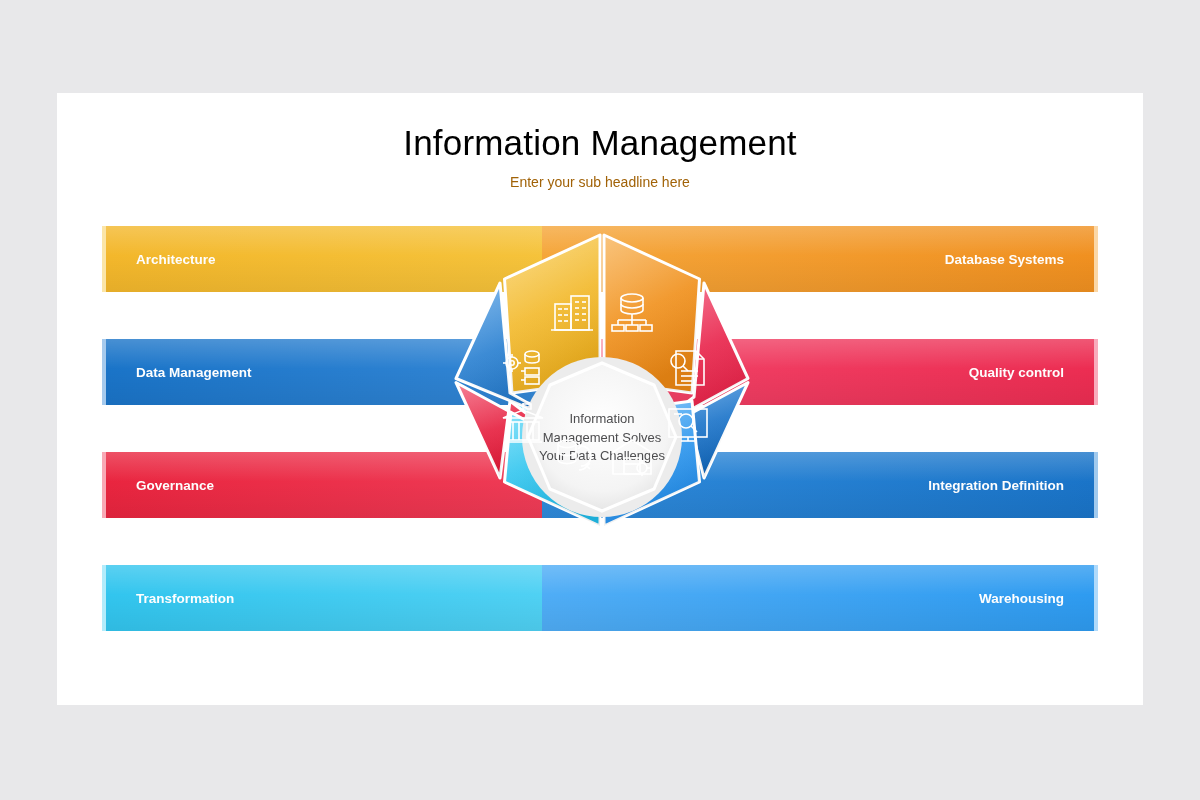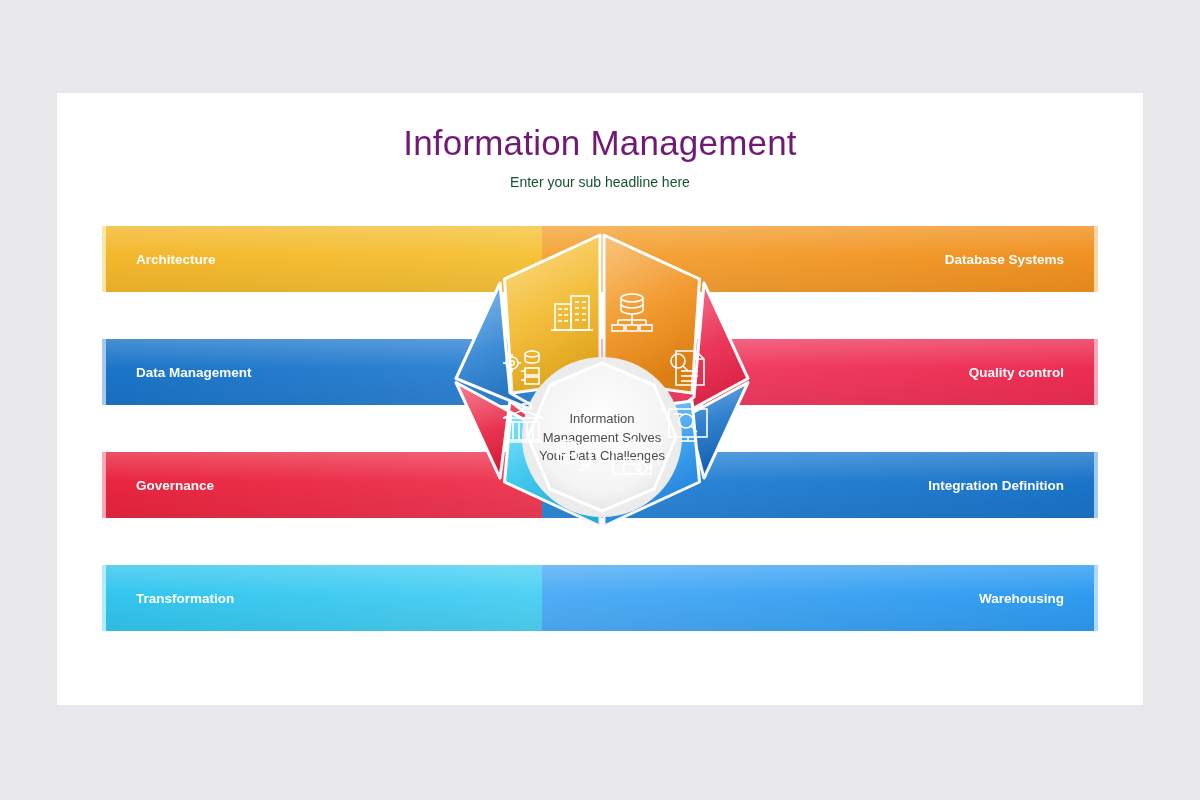--- a/index.html
+++ b/index.html
@@ -19,32 +19,32 @@
     height: 612px;
     background: #ffffff;
   }
   #title {
     position: absolute;
     left: 0;
     top: 30px;
     width: 1086px;
     text-align: center;
     font-size: 35px;
-    color: #701a75;
+    color: #000000;
     font-weight: normal;
     letter-spacing: 0.2px;
   }
   #subtitle {
     position: absolute;
     left: 0;
     top: 81px;
     width: 1086px;
     text-align: center;
     font-size: 14px;
-    color: #14532d;
+    color: #a16207;
   }
 
   
   .bar {
     position: absolute;
     height: 66px;
     display: flex;
     align-items: center;
     box-sizing: border-box;
   }

